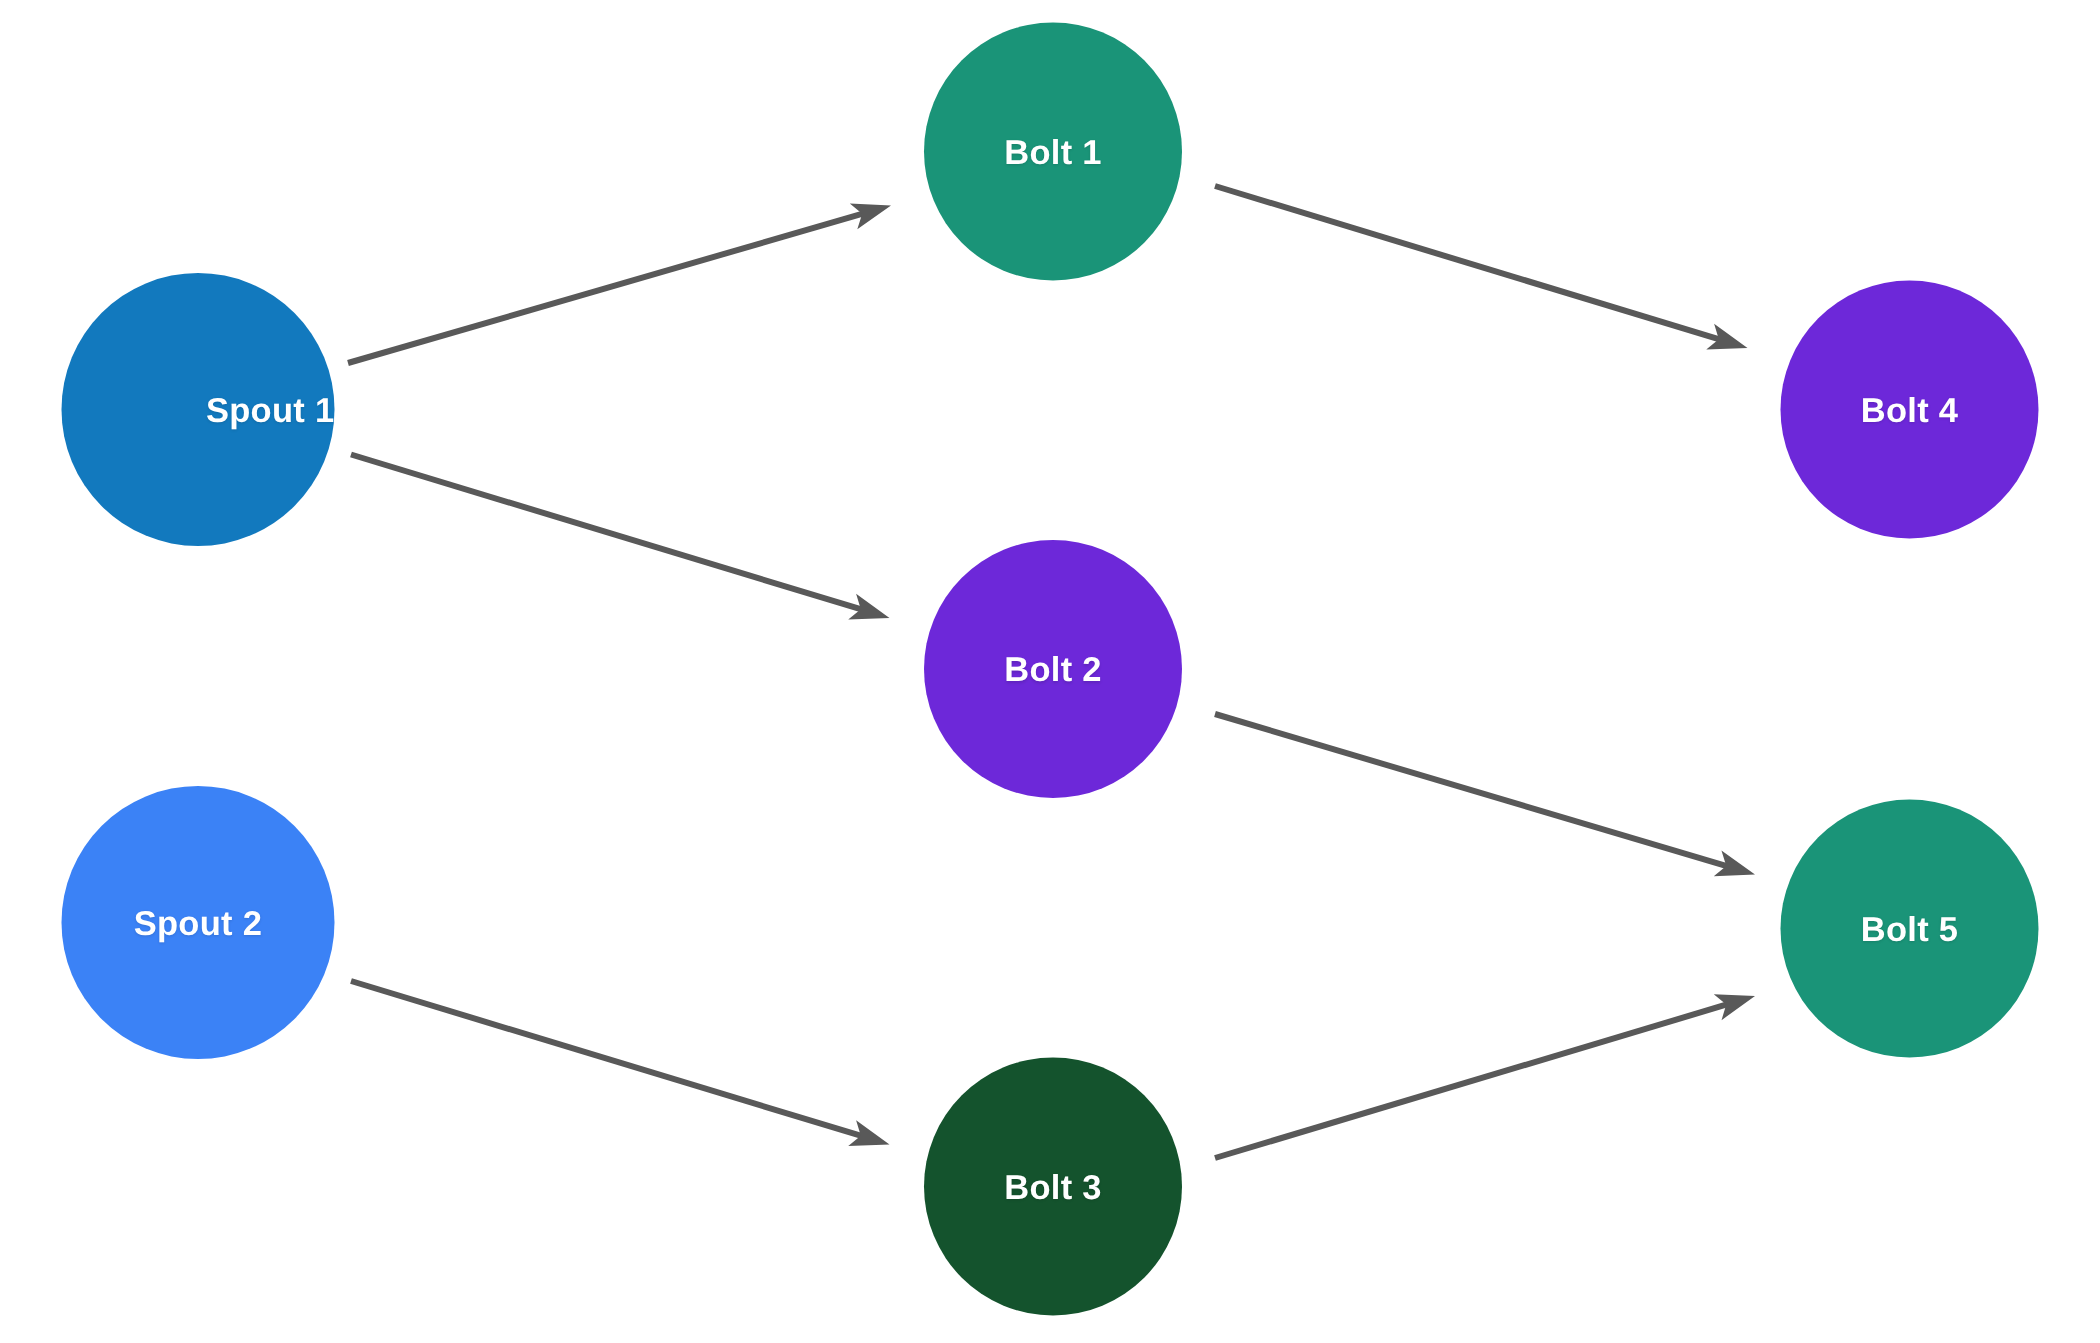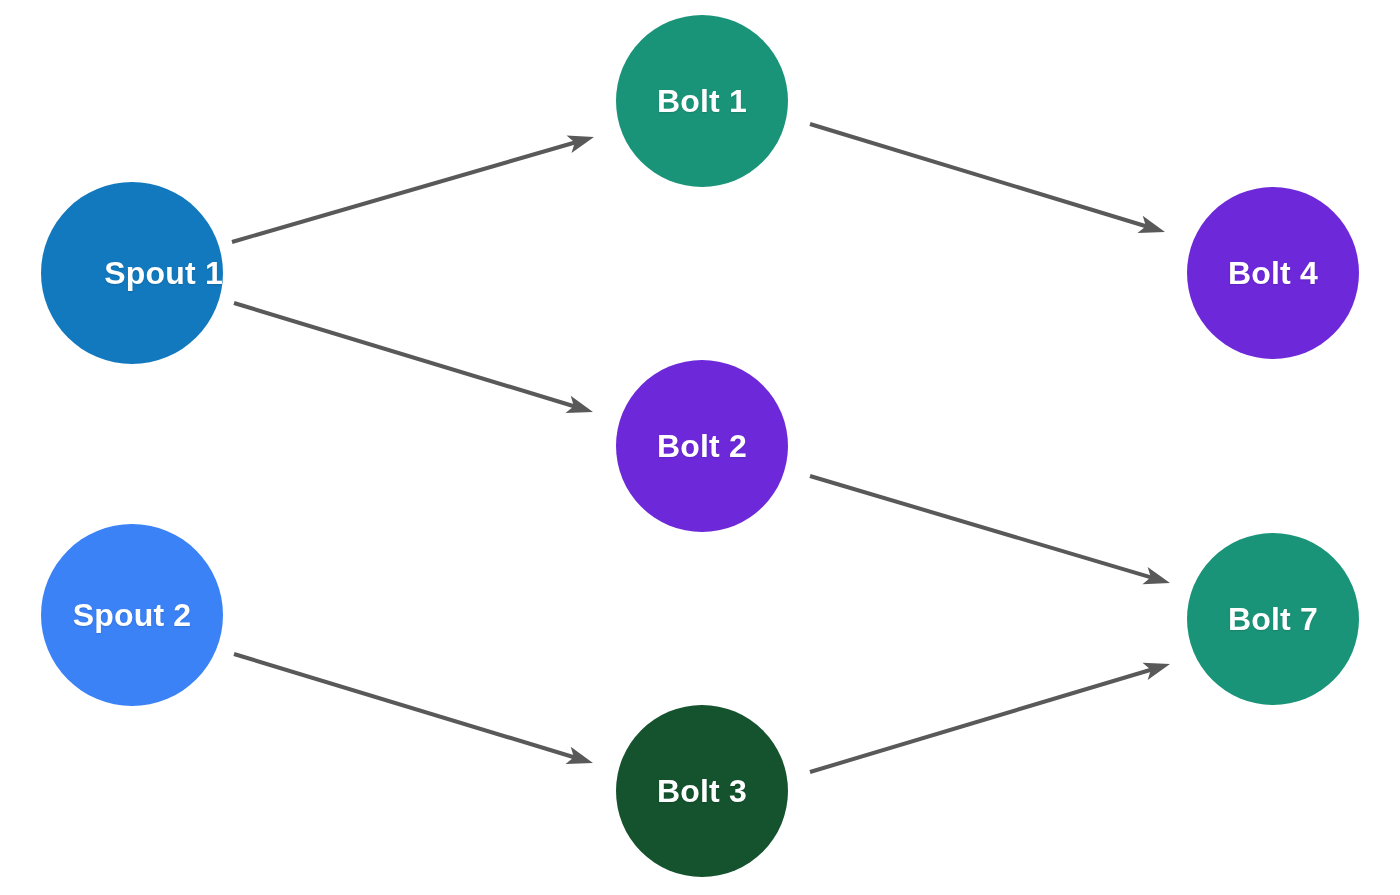--- a/index.html
+++ b/index.html
@@ -30,21 +30,21 @@
     border-radius: 50%;
     display: flex;
     align-items: center;
     justify-content: center;
     box-sizing: border-box;
   }
   .node-label {
     color: #ffffff;
     font-family: "Liberation Sans", sans-serif;
     font-weight: bold;
-    font-size: 32px;
+    font-size: 23px;
     letter-spacing: 0.2px;
     line-height: 1;
     text-shadow: 0 1px 2px rgba(0,0,0,0.13);
     white-space: nowrap;
     user-select: none;
   }
 </style>
 </head>
 <body>
 
@@ -95,16 +95,16 @@
 
   <div class="node" style="left: 616px; top: 705px; width: 172px; height: 172px; background: #14532d;">
     <span class="node-label">Bolt 3</span>
   </div>
 
   <div class="node" style="left: 1187px; top: 187px; width: 172px; height: 172px; background: #6d28d9;">
     <span class="node-label">Bolt 4</span>
   </div>
 
   <div class="node" style="left: 1187px; top: 533px; width: 172px; height: 172px; background: rgb(26, 148, 120);">
-    <span class="node-label">Bolt 7</span>
+    <span class="node-label">Bolt 5</span>
   </div>
 
 </div>
 
 </body></html>

